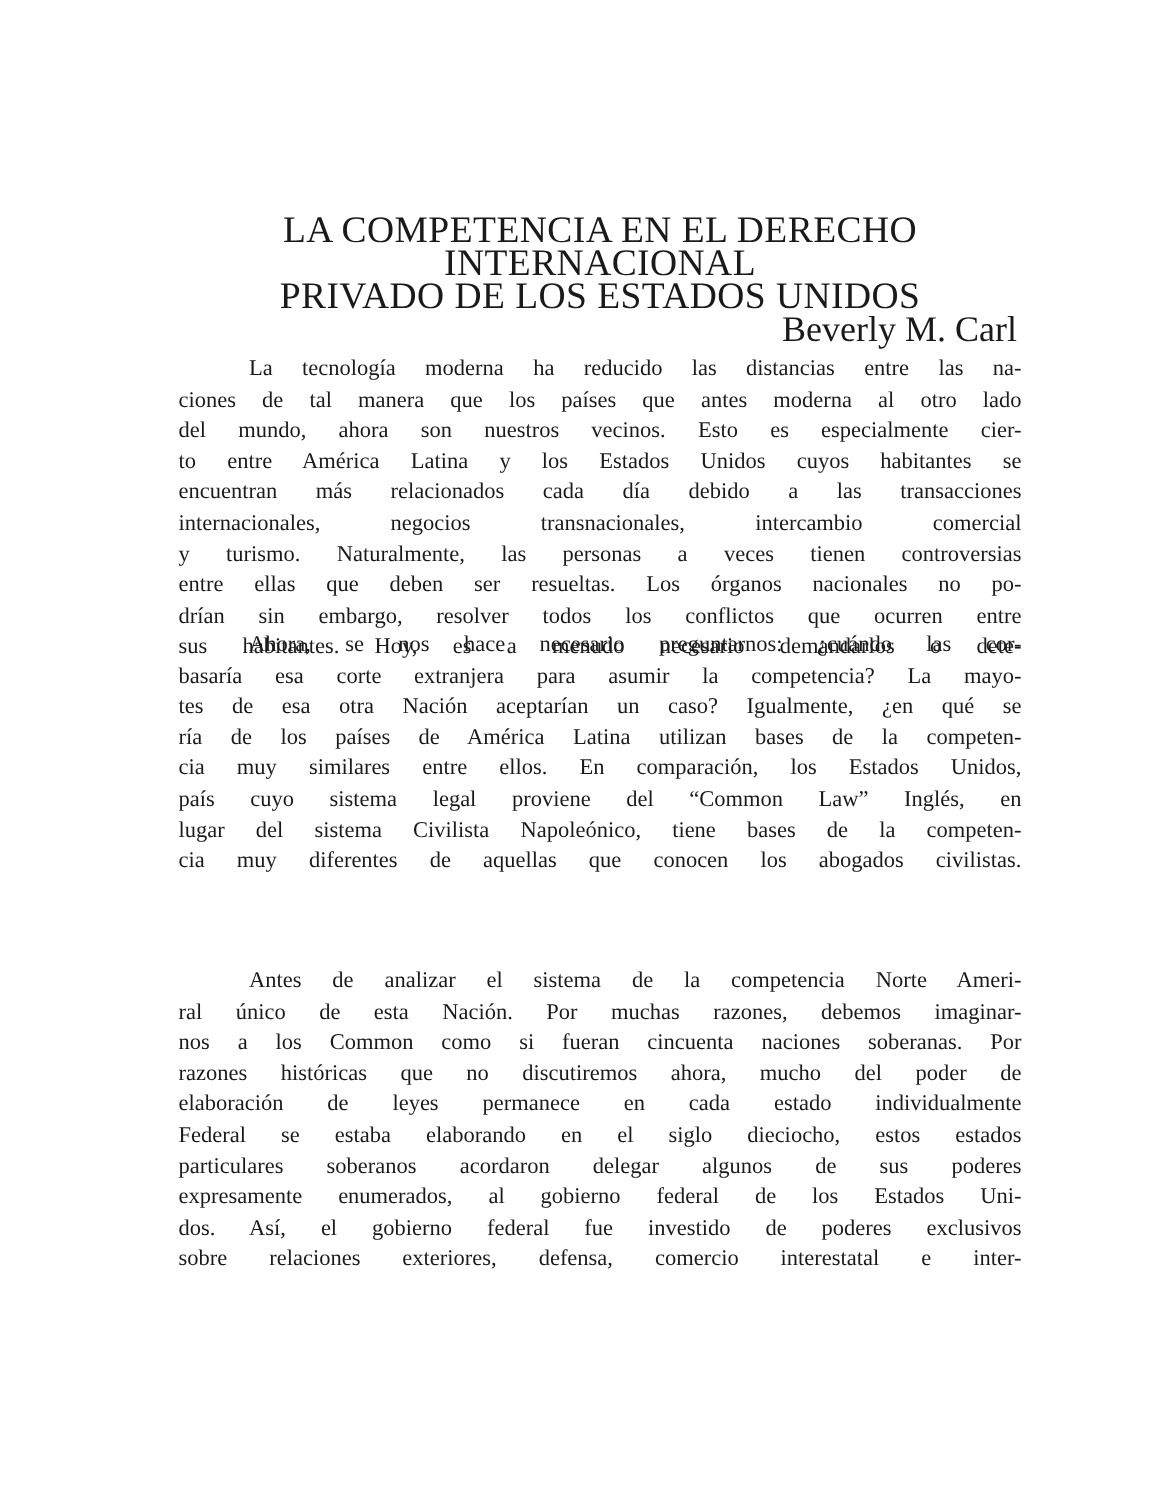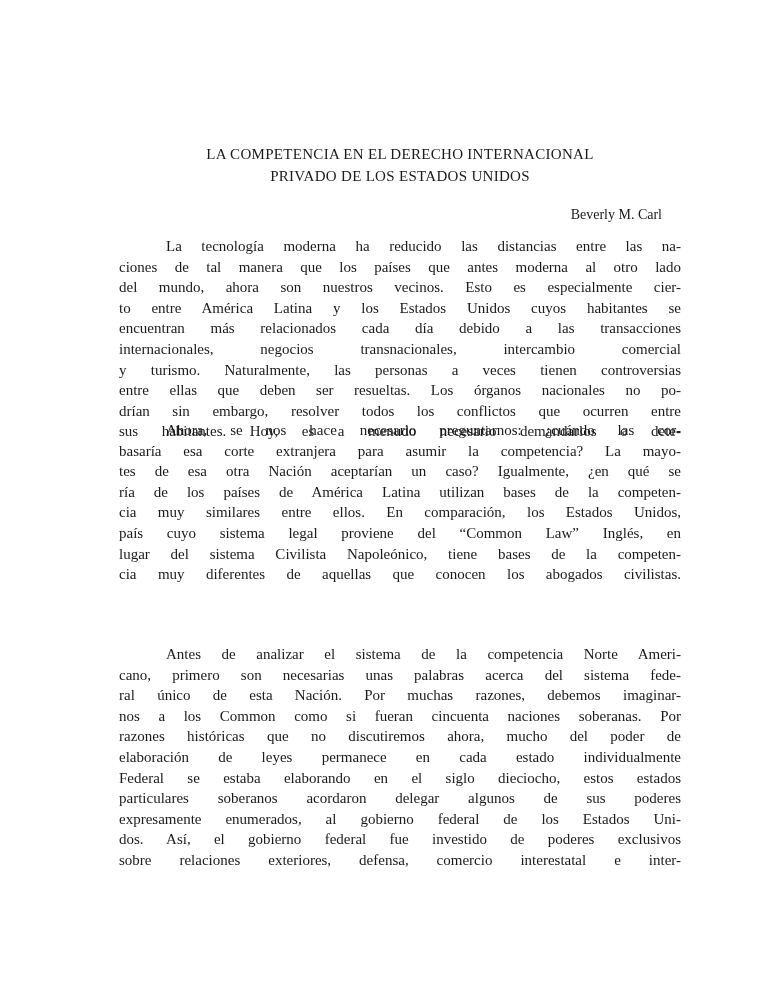--- a/index.html
+++ b/index.html
@@ -1,21 +1,21 @@
 <!DOCTYPE html>
 <html><head>
 <meta charset="utf-8">
 <style>
   html, body { margin: 0; padding: 0; background: #ffffff; }
   body { width: 768px; height: 994px; position: relative; overflow: hidden;
          font-family: "Liberation Serif", "DejaVu Serif", serif; color: #1a1a1a; }
   .page { position: absolute; left: 0; top: 0; width: 768px; height: 994px; }
   .title { position: absolute; left: 100px; width: 600px; top: 143px;
-           text-align: center; font-size: 15px; line-height: 22px; letter-spacing: 0.3px; }
-  .author { position: absolute; right: 106px; top: 207px; font-size: 14px; }
+           text-align: center; font-size: 25px; line-height: 22px; letter-spacing: 0.3px; }
+  .author { position: absolute; right: 90px; top: 207px; font-size: 24px; }
   .para { position: absolute; left: 119px; width: 562px; font-size: 15px; }
   .line { display: block; height: 20.6px; line-height: 20.6px; white-space: nowrap;
           text-align: justify; text-align-last: justify; }
   .line.last { text-align-last: left; }
   .line.indent { padding-left: 47px; }
   #p1 { top: 236px; }
   #p2 { top: 420px; }
   #p3 { top: 644px; }
 </style>
 </head>
@@ -49,21 +49,20 @@
     <span class="line">tes de esa otra Nación aceptarían un caso? Igualmente, ¿en qué se</span>
     <span class="line">ría de los países de América Latina utilizan bases de la competen-</span>
     <span class="line">cia muy similares entre ellos. En comparación, los Estados Unidos,</span>
     <span class="line">país cuyo sistema legal proviene del “Common Law” Inglés, en</span>
     <span class="line">lugar del sistema Civilista Napoleónico, tiene bases de la competen-</span>
     <span class="line">cia muy diferentes de aquellas que conocen los abogados civilistas.</span>
   </div>
 
   <div class="para" id="p3">
     <span class="line indent">Antes de analizar el sistema de la competencia Norte Ameri-</span>
-    <span class="line">cano, primero son necesarias unas palabras acerca del sistema fede-</span>
     <span class="line">ral único de esta Nación. Por muchas razones, debemos imaginar-</span>
     <span class="line">nos a los Common como si fueran cincuenta naciones soberanas. Por</span>
     <span class="line">razones históricas que no discutiremos ahora, mucho del poder de</span>
     <span class="line">elaboración de leyes permanece en cada estado individualmente</span>
     <span class="line">Federal se estaba elaborando en el siglo dieciocho, estos estados</span>
     <span class="line">particulares soberanos acordaron delegar algunos de sus poderes</span>
     <span class="line">expresamente enumerados, al gobierno federal de los Estados Uni-</span>
     <span class="line">dos. Así, el gobierno federal fue investido de poderes exclusivos</span>
     <span class="line">sobre relaciones exteriores, defensa, comercio interestatal e inter-</span>
   </div>

